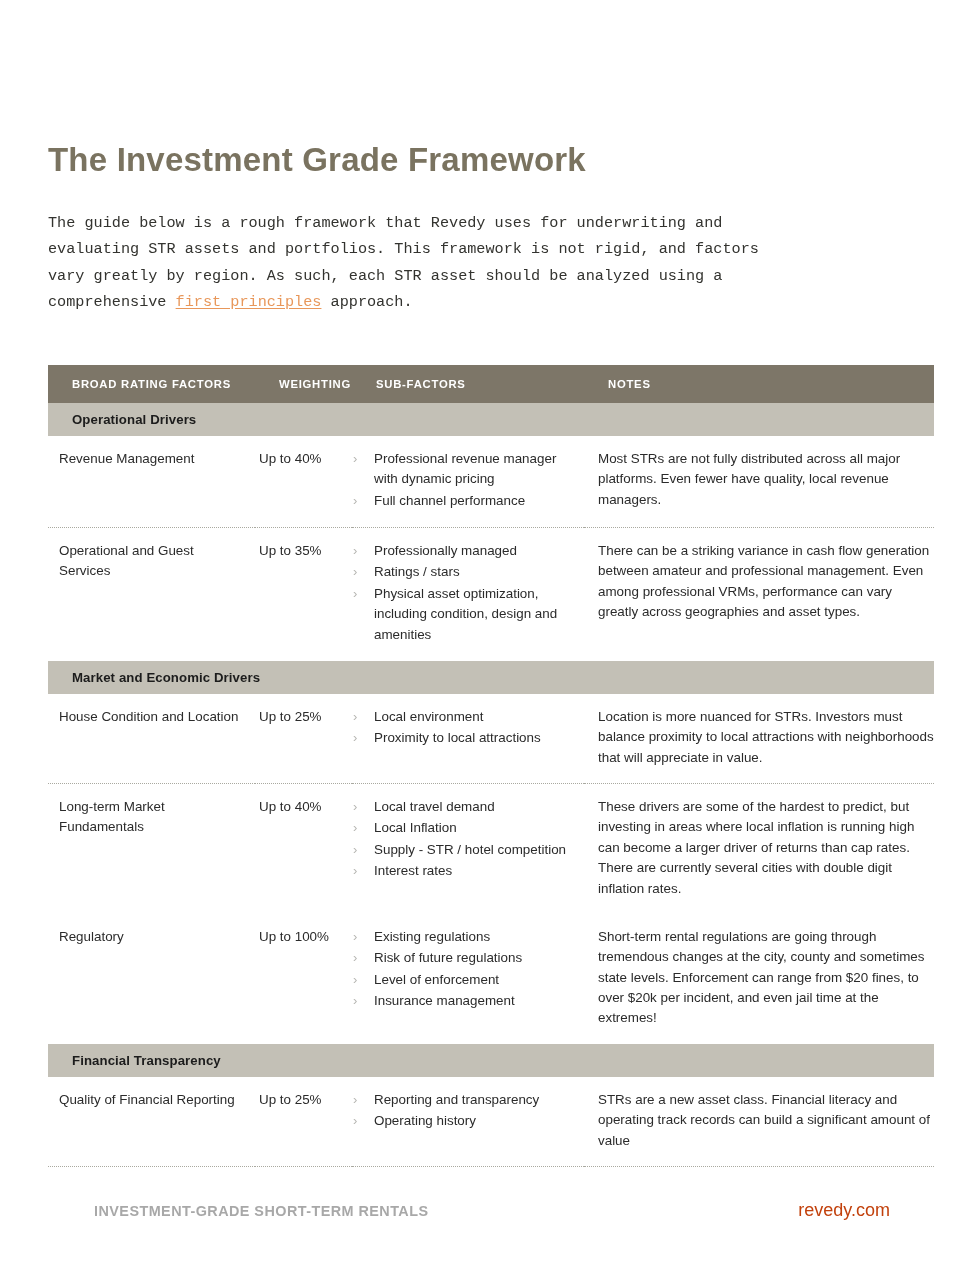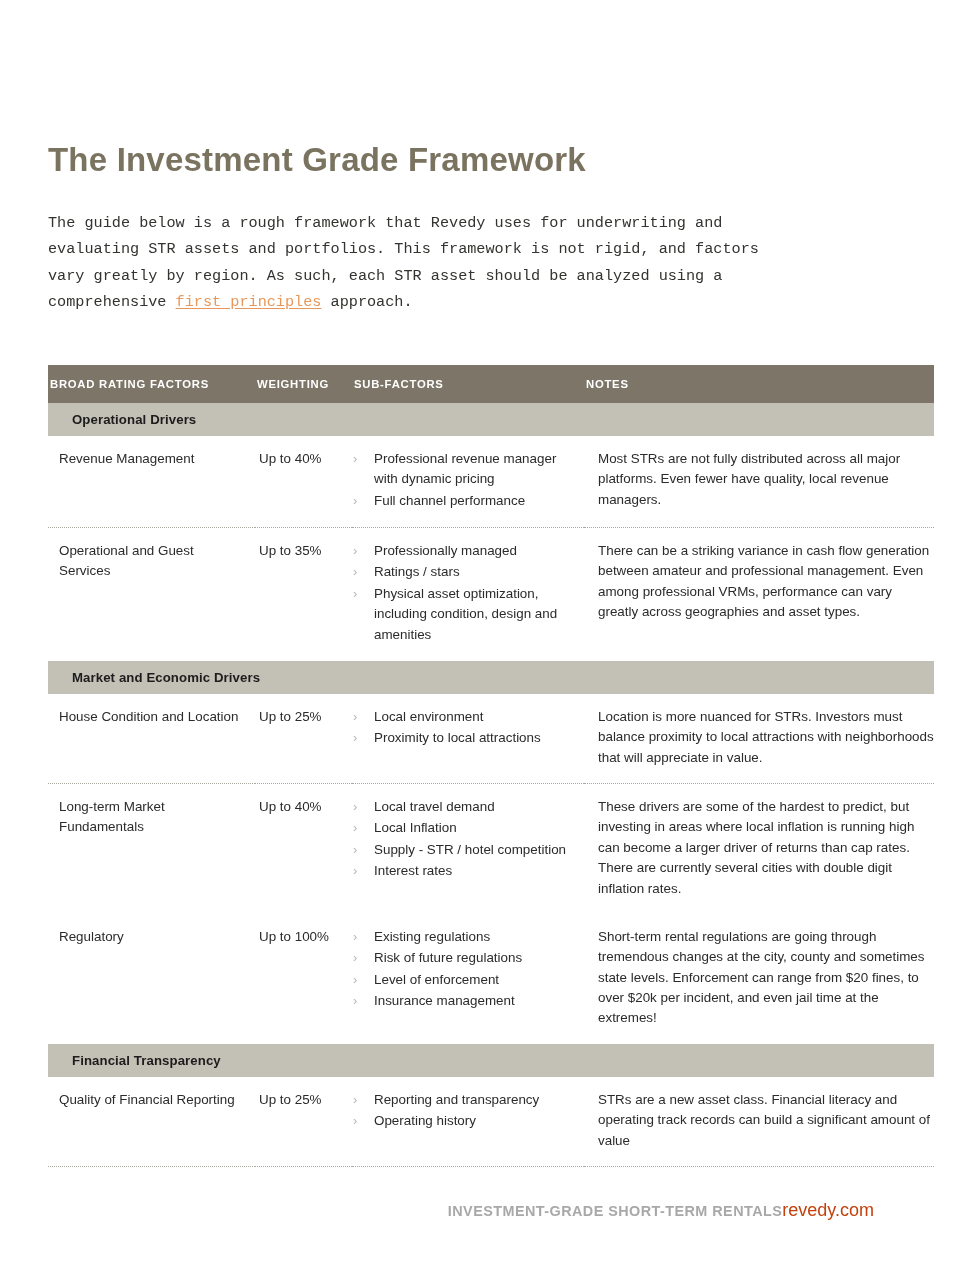--- a/index.html
+++ b/index.html
@@ -56,21 +56,21 @@
   col.c-sub     { width: 232px; }
   col.c-notes   { width: 350px; }
 
   .tbl thead th {
     background: #7d7668;
     color: #ffffff;
     font-size: 11.3px;
     font-weight: bold;
     letter-spacing: 0.75px;
     text-align: left;
-    padding: 13px 0 13px 2px;
+    padding: 13px 0 13px 24px;
     vertical-align: middle;
     white-space: nowrap;
   }
 
   tr.section-row td {
     background: #c3c0b6;
     color: #1c1c1c;
     font-size: 13.2px;
     font-weight: bold;
     padding: 9px 0 9px 24px;
@@ -108,26 +108,26 @@
     top: 0;
     color: #b6b6b2;
     font-size: 13px;
     line-height: 1.52;
   }
 
   
   #footer {
     position: absolute;
     left: 0;
-    right: 16px;
+    right: 0;
     bottom: 47px;
     padding: 0 46px 0 94px;
     display: flex;
     align-items: baseline;
-    justify-content: flex-end;
+    justify-content: space-between;
   }
   #footer-label {
     font-size: 14.4px;
     font-weight: bold;
     letter-spacing: 0.45px;
     color: #a8a8a8;
   }
   #footer-link {
     font-size: 18px;
     font-weight: normal;

